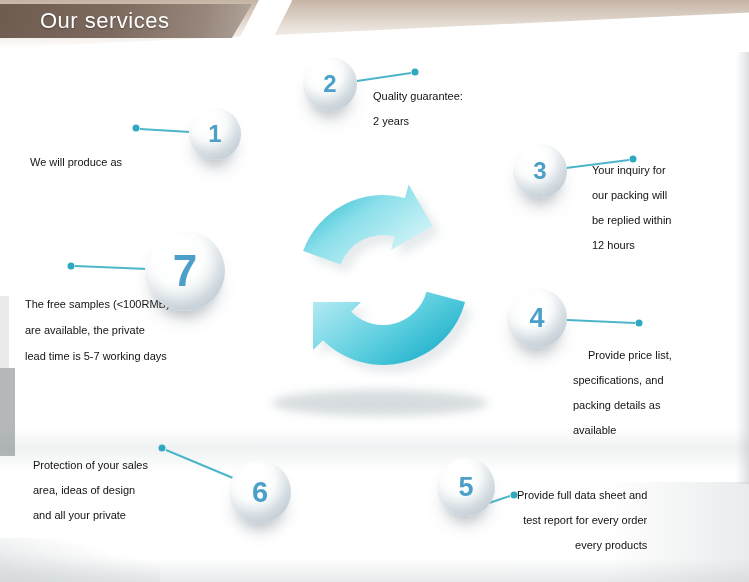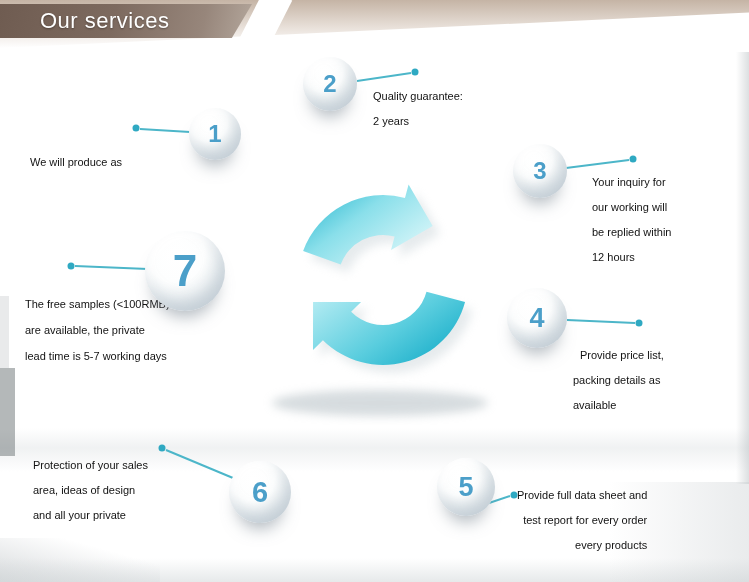--- a/index.html
+++ b/index.html
@@ -52,26 +52,26 @@
   .c2{left:303px;top:57px;width:54px;height:54px;font-size:24px;}
   .c3{left:513px;top:144px;width:54px;height:54px;font-size:24px;}
   .c4{left:507px;top:288px;width:60px;height:60px;font-size:27px;}
   .c5{left:437px;top:458px;width:58px;height:58px;font-size:27px;}
   .c6{left:229px;top:461px;width:62px;height:62px;font-size:29px;}
   .c7{left:145px;top:231px;width:80px;height:80px;font-size:44px;}
   
   .txt{position:absolute;z-index:5;font-size:11px;line-height:25px;color:#121212;}
   .t1{left:30px;top:150px;}
   .t2{left:373px;top:84px;}
-  .t3{left:592px;top:158px;margin-top:12px;}
+  .t3{left:592px;top:158px;}
   .t4{left:573px;top:343px;}
   .t5{left:517px;top:483px;text-align:right;}
   .t6{left:33px;top:453px;}
   .t7{left:25px;top:291px;line-height:26px;}
-  .ln.indent{margin-left:7px;}
+  .ln.indent{margin-left:15px;}
 </style>
 </head>
 <body>
 
 <div class="page">
 
   <div class="bg-art band-mid"></div>
   <div class="bg-art left-block-dark"></div>
   <div class="bg-art left-block-light"></div>
   <div class="bg-art right-strip"></div>
@@ -148,30 +148,31 @@
   <div class="txt t2">
     <div class="ln">Quality guarantee:</div>
     <div class="ln">2 years</div>
   </div>
 
   <div class="circle c3">
     <span class="num">3</span>
   </div>
   <div class="txt t3">
     <div class="ln">Your inquiry for</div>
-    <div class="ln">our working will</div>
+    <div class="ln">our packing will</div>
     <div class="ln">be replied within</div>
     <div class="ln">12 hours</div>
   </div>
 
   <div class="circle c4">
     <span class="num">4</span>
   </div>
   <div class="txt t4">
     <div class="ln indent">Provide price list,</div>
+    <div class="ln">specifications, and</div>
     <div class="ln">packing details as</div>
     <div class="ln">available</div>
   </div>
 
   <div class="circle c5">
     <span class="num">5</span>
   </div>
   <div class="txt t5">
     <div class="ln">Provide full data sheet and</div>
     <div class="ln">test report for every order</div>

